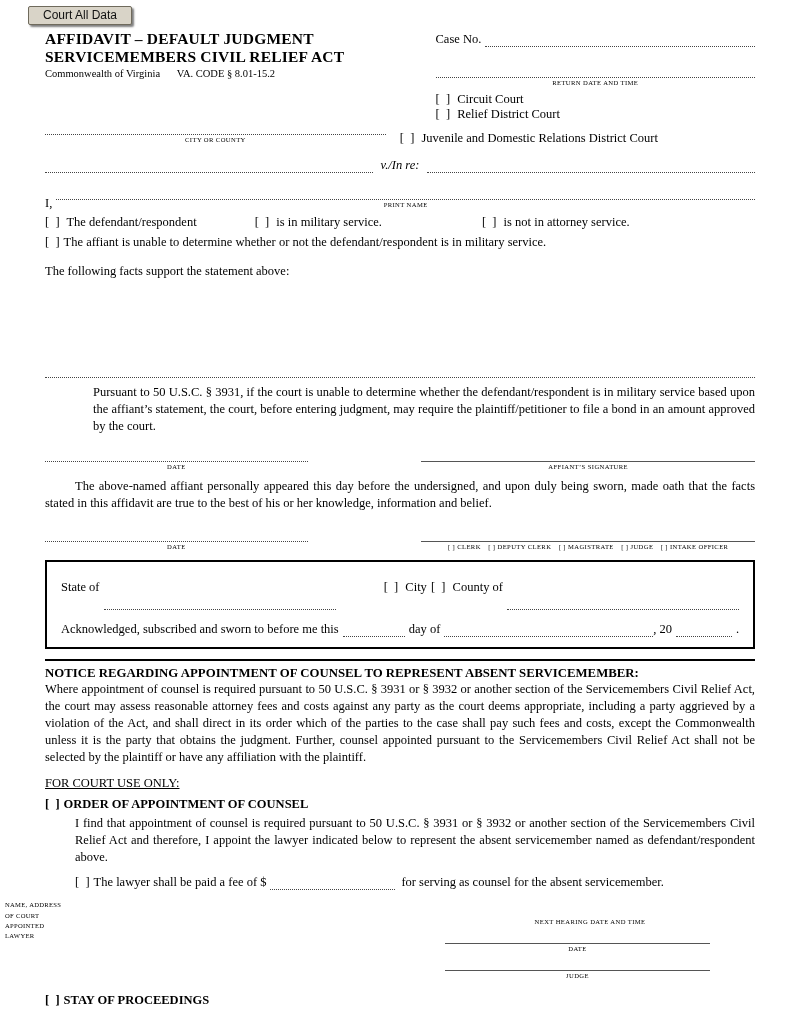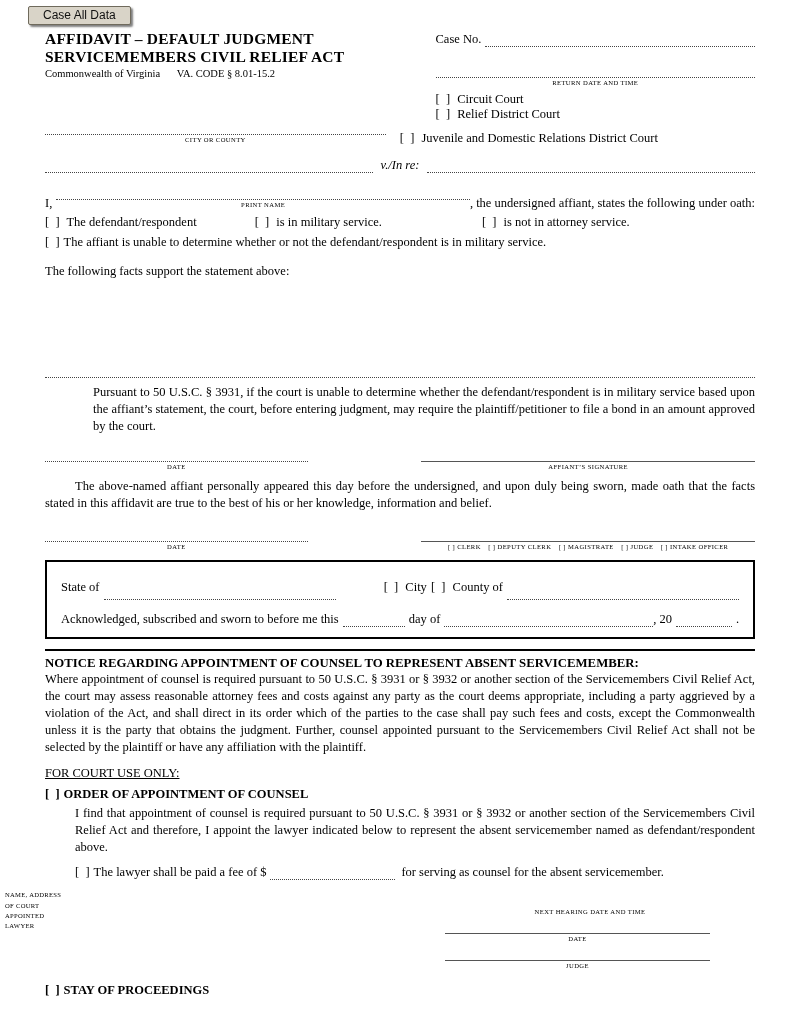--- a/index.html
+++ b/index.html
@@ -47,21 +47,21 @@
   .lawyer-grid { display: flex; margin-top: 8px; }
   .lawyer-label { width: 78px; margin-left: -40px; padding-top: 2px; }
   .lawyer-lines { flex: 1; padding-right: 24px; }
   .lawyer-right { width: 330px; }
   .lrow { height: 27px; display: flex; flex-direction: column; justify-content: flex-end; }
   .italic { font-style: italic; }
 </style>
 </head>
 <body>
 
-<button class="clear-btn">Case All Data</button>
+<button class="clear-btn">Court All Data</button>
 
 <div class="page">
 
   <div class="hdr">
     <div class="hdr-left">
       <div class="title">AFFIDAVIT – DEFAULT JUDGMENT</div>
       <div class="title">SERVICEMEMBERS CIVIL RELIEF ACT</div>
       <div class="subtitle">
         <span>Commonwealth of Virginia</span>
         <span class="code">VA. CODE § 8.01-15.2</span>
@@ -103,21 +103,20 @@
     <span class="italic" style="padding:0 8px;">v./In re:</span>
     <span class="fill"></span>
   </div>
 
   <div class="row" style="margin-top:14px;">
     <span style="margin-right:4px;">I,</span>
     <span style="flex:1;">
       <span class="fill" style="display:block;"></span>
       <span class="caption" style="display:block;">PRINT NAME</span>
     </span>
-    <span>, the undersigned affiant, states the following under oath:</span>
   </div>
 
   <div class="row" style="margin-top:4px;">
     <span>
       <span class="cb">[&nbsp;&nbsp;]</span>
       <span>The defendant/respondent</span>
     </span>
     <span style="margin-left:58px;">
       <span class="cb">[&nbsp;&nbsp;]</span>
       <span>is in military service.</span>
@@ -159,21 +158,21 @@
     <div class="sig-right">
       <div class="solid-line"></div>
       <div class="caption">[&nbsp;] CLERK  [&nbsp;] DEPUTY CLERK  [&nbsp;] MAGISTRATE  [&nbsp;] JUDGE  [&nbsp;] INTAKE OFFICER</div>
     </div>
   </div>
 
   <div class="notary-box">
     <div class="row" style="margin-top:10px;">
       <span style="margin-right:4px;">State of</span>
       <span class="fill" style="max-width:280px;"></span>
-      <span style="margin:0 4px 5px 8px;padding-left:40px;">
+      <span style="margin:0 4px 15px 8px;padding-left:40px;">
         <span class="cb">[&nbsp;&nbsp;]</span>
         <span>City</span>
       </span>
       <span style="margin-right:4px;">
         <span class="cb">[&nbsp;&nbsp;]</span>
         <span>County of</span>
       </span>
       <span class="fill"></span>
     </div>
     <div class="row" style="margin-top:12px;">

